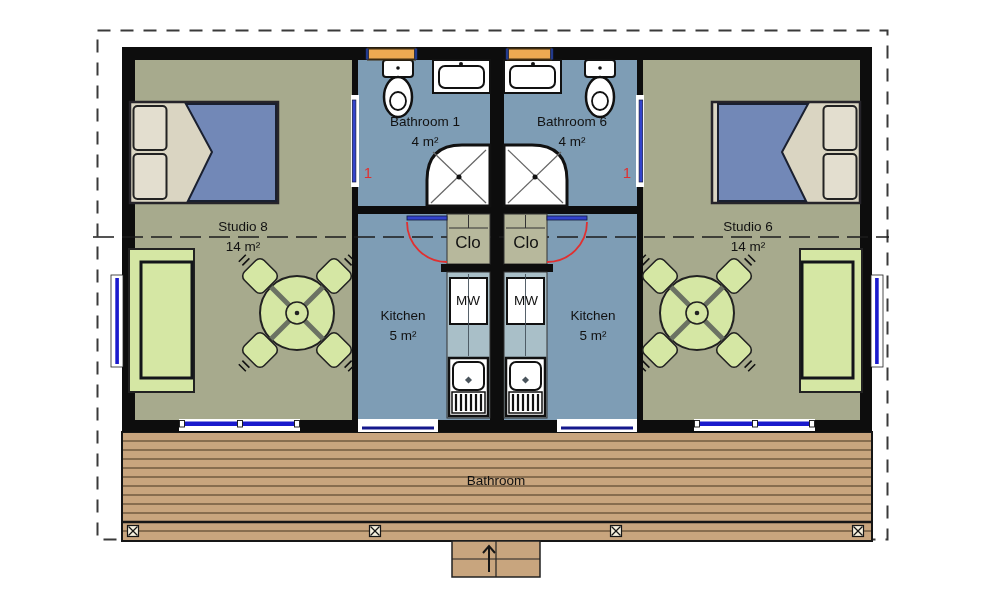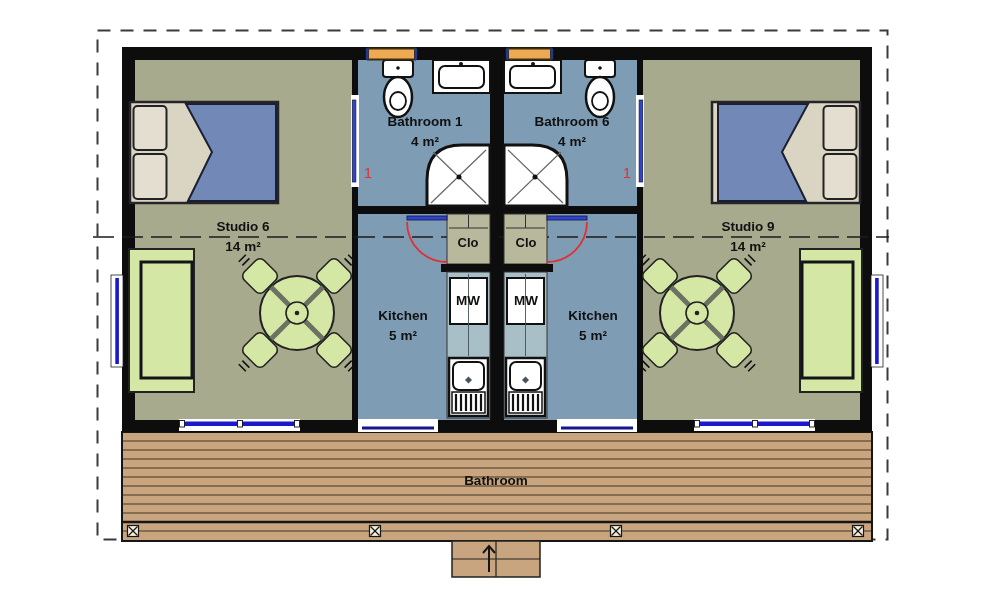--- a/index.html
+++ b/index.html
@@ -5,23 +5,23 @@
   :root{
     --wall:#0d0d0d; --studio_floor:#a7aa8d; --wet_floor:#7e9db5; --counter:#a9bfc8;
     --closet:#b7b89c; --bed_blanket:#7288b7; --bed_frame:#dad5c2; --pillow:#e3decf;
     --furniture_green:#d5e7a4; --wood:#c8a57e; --window_blue:#1a1acc; --door_blue:#3344cc;
     --window_orange:#edaa52; --accent_red:#e03030; --ink:#111;
   }
   html,body{margin:0;padding:0;background:#fff;}
   .stage{position:relative;width:1000px;height:600px;background:#fff;overflow:hidden;
          font-family:"Liberation Sans",sans-serif;}
   .stage svg{position:absolute;left:0;top:0;}
-  .lbl{position:absolute;transform:translate(-50%,-50%);font-weight:700;font-size:13.5px;
+  .lbl{position:absolute;transform:translate(-50%,-50%);font-weight:400;font-size:13.5px;
        color:var(--ink);white-space:nowrap;letter-spacing:0;line-height:1;}
-  .lbl.small{font-size:13px;}
+  .lbl.small{font-size:17px;}
   .lbl.red{color:var(--accent_red);font-weight:500;font-size:15px;}
   
   .f-olive{fill:var(--studio_floor);} .f-wet{fill:var(--wet_floor);} .f-counter{fill:var(--counter);}
   .f-closet{fill:var(--closet);} .f-wood{fill:var(--wood);} .f-wall{fill:var(--wall);}
   .f-white{fill:#fff;} .f-green{fill:var(--furniture_green);} .f-blanket{fill:var(--bed_blanket);}
   .f-frame{fill:var(--bed_frame);} .f-pillow{fill:var(--pillow);} .f-orange{fill:var(--window_orange);}
   .f-winblue{fill:var(--window_blue);} .f-doorblue{fill:var(--door_blue);} .s-thin{stroke:#333;stroke-width:1;}
   .red-arc{stroke:var(--accent_red);stroke-width:1.8;fill:none;}
   .plank{stroke:#473621;stroke-width:1.2;}
 </style>
@@ -314,23 +314,23 @@
     <circle cx="697" cy="313" r="37" class="f-green" stroke="#222" stroke-width="2"></circle>
     <g stroke="#6b7263" stroke-width="5">
       <line x1="671" y1="287" x2="723" y2="339"></line>
           <line x1="723" y1="287" x2="671" y2="339"></line>
     </g>
     <circle cx="697" cy="313" r="11" class="f-green" stroke="#222" stroke-width="1.6"></circle>
     <circle cx="697" cy="313" r="2.3" fill="#222"></circle>
   </g>
 </svg>
 
-  <div class="lbl" style="left:243px;top:227px">Studio 6</div>
+  <div class="lbl" style="left:243px;top:227px">Studio 8</div>
   <div class="lbl" style="left:243px;top:247px">14 m²</div>
-  <div class="lbl" style="left:748px;top:227px">Studio 9</div>
+  <div class="lbl" style="left:748px;top:227px">Studio 6</div>
   <div class="lbl" style="left:748px;top:247px">14 m²</div>
 
   <div class="lbl" style="left:425px;top:122px">Bathroom 1</div>
   <div class="lbl" style="left:425px;top:142px">4 m²</div>
   <div class="lbl" style="left:572px;top:122px">Bathroom 6</div>
   <div class="lbl" style="left:572px;top:142px">4 m²</div>
 
   <div class="lbl" style="left:403px;top:316px">Kitchen</div>
   <div class="lbl" style="left:403px;top:336px">5 m²</div>
   <div class="lbl" style="left:593px;top:316px">Kitchen</div>

